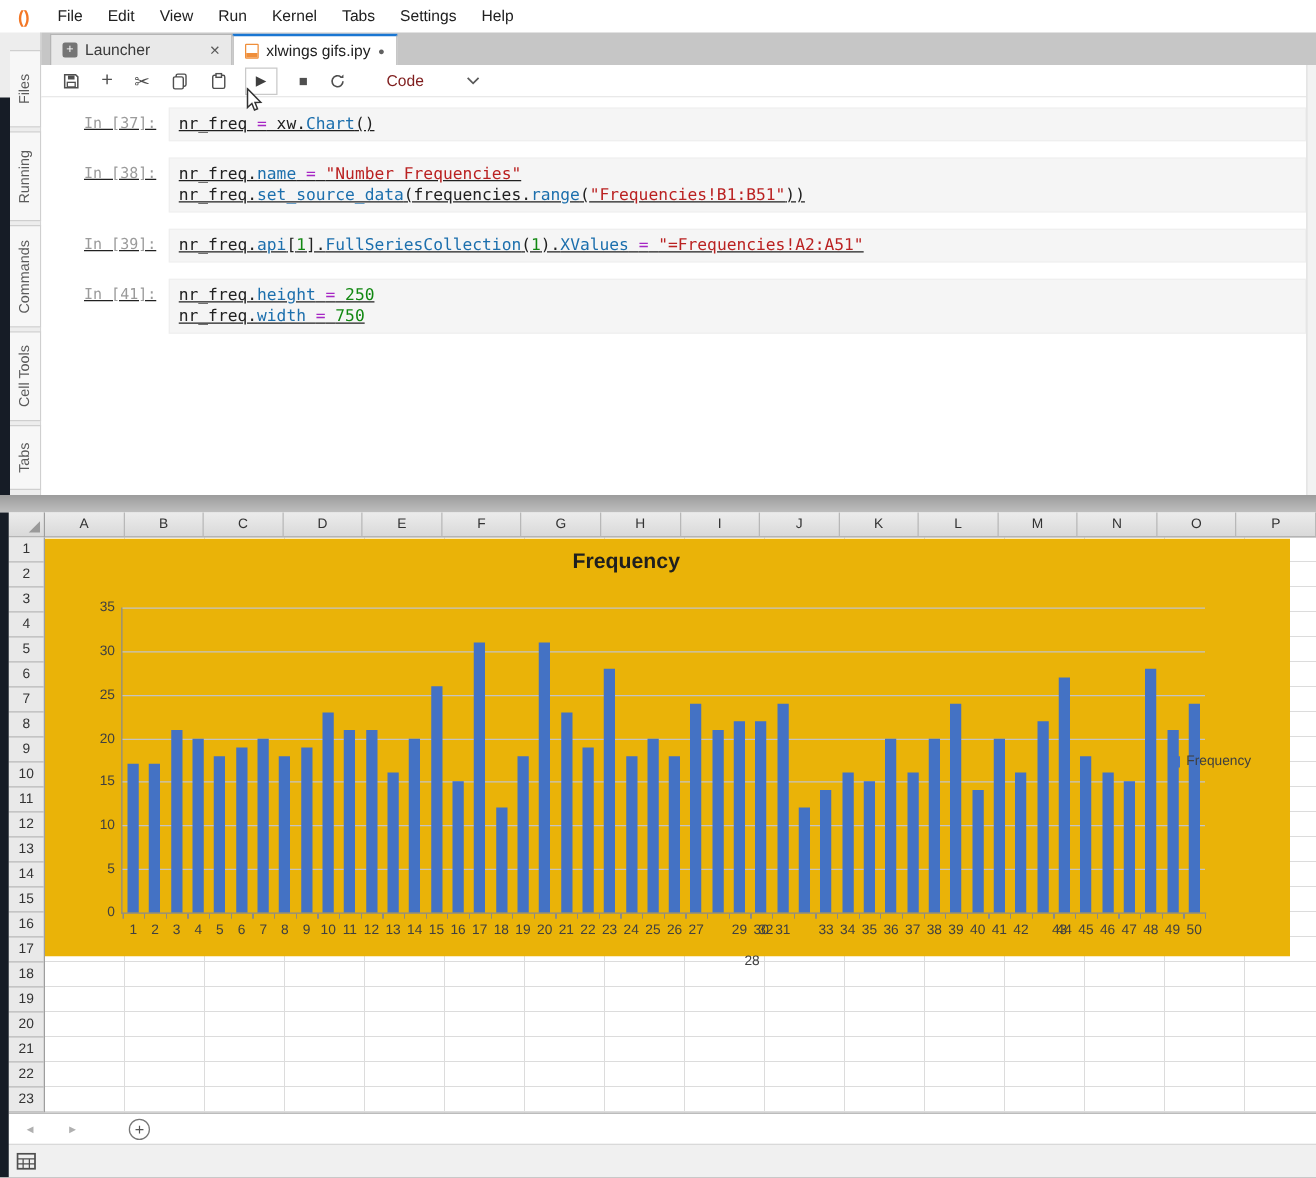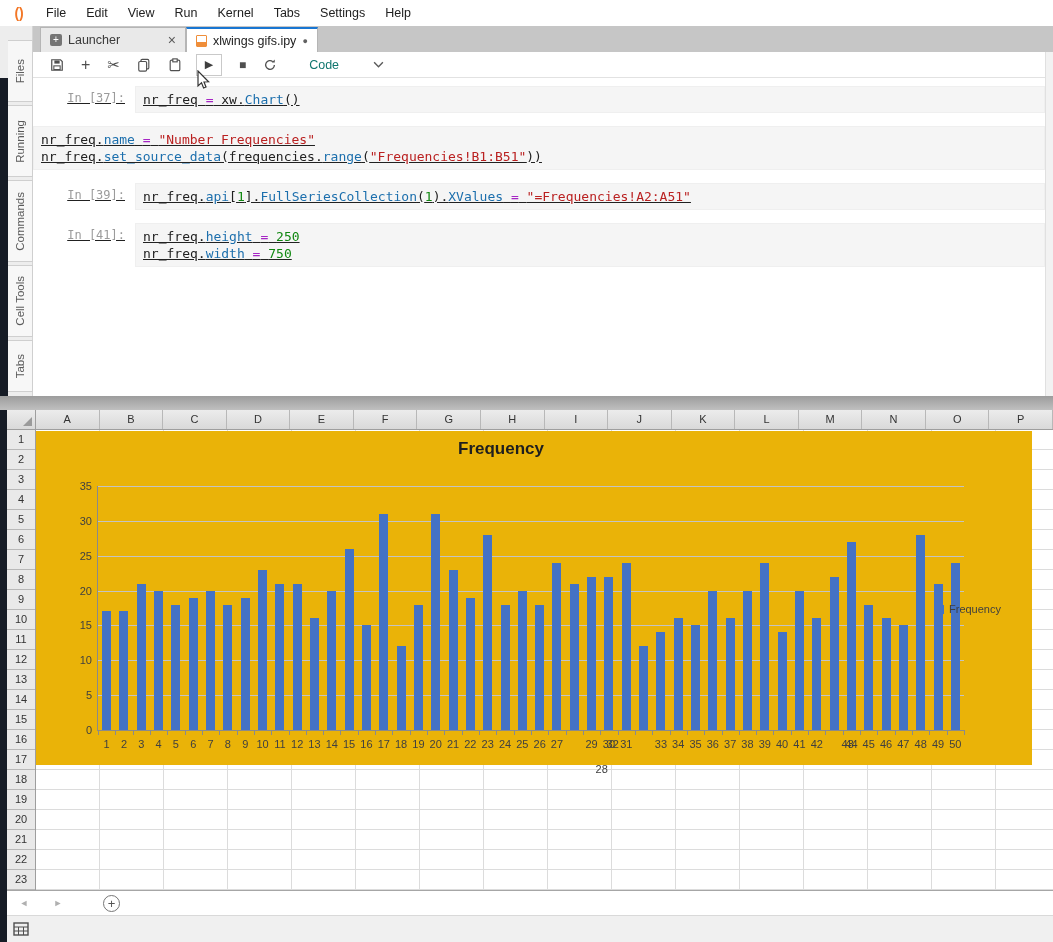--- a/index.html
+++ b/index.html
@@ -23,21 +23,21 @@
   .doc-tab.inactive { background:#e9e9e9; color:#3a3a3a; width:146px; }
   .doc-tab.active { background:#fff; border-top:2px solid #1976d2; color:#212121; }
   .launcher-glyph { width:12px; height:12px; background:#757575; border-radius:2px; color:#fff; font-size:10px; line-height:12px; text-align:center; }
   .nb-glyph { width:11px; height:12px; border:1.5px solid #ef8e3a; background:linear-gradient(to top,#ef8e3a 40%, #fff 40%); border-radius:1px; }
   .tab-close { margin-left:auto; color:#5a5a5a; font-size:14px; }
   .dirty-dot { color:#616161; font-size:9px; }
   #nb-toolbar { position:absolute; left:33px; top:52px; right:0; height:26px; background:#fff; border-bottom:1px solid #e2e2e2; display:flex; align-items:center; }
   .tb-icon { color:#4f4f4f; font-size:13px; margin-left:17px; display:flex; align-items:center; }
   .tb-icon svg { display:block; }
   #run-btn { margin-left:14px; width:26px; height:22px; border:1px solid #c9c9c9; display:flex; align-items:center; justify-content:center; color:#3f3f3f; font-size:11px; }
-  #mode-select { margin-left:32px; display:flex; align-items:center; gap:34px; font-size:12.5px; color:#0f766e; }
+  #mode-select { margin-left:32px; display:flex; align-items:center; gap:34px; font-size:12.5px; color:#7f1d1d; }
   #scrollbar-right { position:absolute; right:0; top:52px; width:8px; height:344px; background:#f2f2f2; border-left:1px solid #e0e0e0; }
   #cells { position:absolute; left:33px; top:78px; right:8px; bottom:0; background:#fff; padding-top:8px; }
   .cell { display:flex; margin-bottom:13px;text-decoration:underline; }
   .prompt { width:102px; text-align:right; padding:5px 10px 0 0; font-family:"DejaVu Sans Mono", monospace; font-size:12px; color:#9b9b9b; white-space:pre; }
   .input-area { flex:1; background:#f5f5f5; border:1px solid #efefef; padding:4px 7px; font-family:"DejaVu Sans Mono", monospace; font-size:13px; line-height:17px; white-space:pre; }
   .tk-pl { color:#212121; } .tk-at { color:#1c6fad; } .tk-op { color:#a626c4; } .tk-st { color:#ba2121; } .tk-nu { color:#118811; }
   #cursor { position:absolute; left:194px; top:70px; z-index:50; }
   
   #excel { position:absolute; left:0; top:396px; width:1053px; height:546px; background:#fff; }
   #divider { position:absolute; left:0; top:0; width:100%; height:14px; background:linear-gradient(#9c9c9c,#bfbfbf); }
@@ -171,20 +171,21 @@
           </svg>
       </span>
     </div>
 
     <div id="cells">
         <div class="cell">
           <div class="prompt">In [37]:</div>
           <div class="input-area"><div class="code-line"><span class="tk-pl">nr_freq </span><span class="tk-op">=</span><span class="tk-pl"> xw.</span><span class="tk-at">Chart</span><span class="tk-pl">()</span></div></div>
         </div>
         <div class="cell">
+          <div class="prompt">In [38]:</div>
           <div class="input-area"><div class="code-line"><span class="tk-pl">nr_freq.</span><span class="tk-at">name</span><span class="tk-pl"> </span><span class="tk-op">=</span><span class="tk-pl"> </span><span class="tk-st">"Number Frequencies"</span></div><div class="code-line"><span class="tk-pl">nr_freq.</span><span class="tk-at">set_source_data</span><span class="tk-pl">(frequencies.</span><span class="tk-at">range</span><span class="tk-pl">(</span><span class="tk-st">"Frequencies!B1:B51"</span><span class="tk-pl">))</span></div></div>
         </div>
         <div class="cell">
           <div class="prompt">In [39]:</div>
           <div class="input-area"><div class="code-line"><span class="tk-pl">nr_freq.</span><span class="tk-at">api</span><span class="tk-pl">[</span><span class="tk-nu">1</span><span class="tk-pl">].</span><span class="tk-at">FullSeriesCollection</span><span class="tk-pl">(</span><span class="tk-nu">1</span><span class="tk-pl">).</span><span class="tk-at">XValues</span><span class="tk-pl"> </span><span class="tk-op">=</span><span class="tk-pl"> </span><span class="tk-st">"=Frequencies!A2:A51"</span></div></div>
         </div>
         <div class="cell">
           <div class="prompt">In [41]:</div>
           <div class="input-area"><div class="code-line"><span class="tk-pl">nr_freq.</span><span class="tk-at">height</span><span class="tk-pl"> </span><span class="tk-op">=</span><span class="tk-pl"> </span><span class="tk-nu">250</span></div><div class="code-line"><span class="tk-pl">nr_freq.</span><span class="tk-at">width</span><span class="tk-pl"> </span><span class="tk-op">=</span><span class="tk-pl"> </span><span class="tk-nu">750</span></div></div>
         </div>

